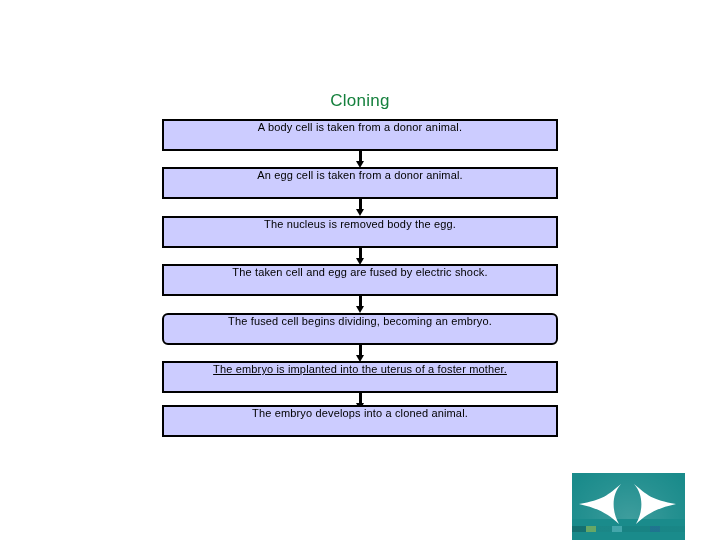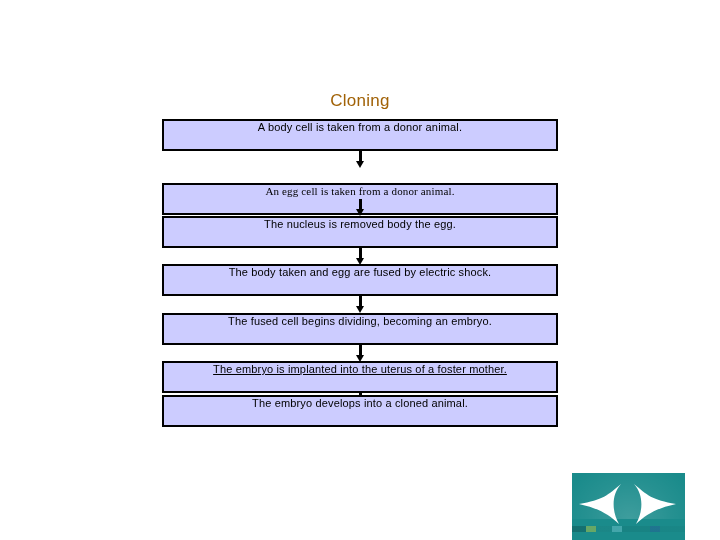--- a/index.html
+++ b/index.html
@@ -23,21 +23,21 @@
   }
   
   #title {
     position: absolute;
     left: 162px;
     top: 90px;
     width: 396px;
     text-align: center;
     font-size: 17px;
     line-height: 22px;
-    color: #a16207;
+    color: #15803d;
     white-space: nowrap;
     letter-spacing: 0.3px;
   }
   
   #flow {
     position: absolute;
     left: 162px;
     top: 119px;
     width: 396px;
   }
@@ -146,61 +146,61 @@
   <div id="flow">
 
     <div class="step" style="top:0px;">
       <span class="step-label">A body cell is taken from a donor animal.</span>
     </div>
     <div class="connector" style="top:32px;">
       <div class="stem"></div>
       <div class="head"></div>
     </div>
 
-    <div class="step" style="top:64px;font-family:Liberation Serif, serif;">
+    <div class="step" style="top:48px;">
       <span class="step-label">An egg cell is taken from a donor animal.</span>
     </div>
     <div class="connector" style="top:80px;">
       <div class="stem"></div>
       <div class="head"></div>
     </div>
 
     <div class="step" style="top:97px;">
       <span class="step-label">The nucleus is removed body the egg.</span>
     </div>
     <div class="connector" style="top:129px;">
       <div class="stem"></div>
       <div class="head"></div>
     </div>
 
     <div class="step" style="top:145px;">
-      <span class="step-label">The body taken and egg are fused by electric shock.</span>
+      <span class="step-label">The taken cell and egg are fused by electric shock.</span>
     </div>
     <div class="connector" style="top:177px;">
       <div class="stem"></div>
       <div class="head"></div>
     </div>
 
-    <div class="step" style="top:194px;">
+    <div class="step" style="top:194px;border-radius:6px;">
       <span class="step-label">The fused cell begins dividing, becoming an embryo.</span>
     </div>
     <div class="connector" style="top:226px;">
       <div class="stem"></div>
       <div class="head"></div>
     </div>
 
     <div class="step" style="top:242px;text-decoration:underline;">
       <span class="step-label">The embryo is implanted into the uterus of a foster mother.</span>
     </div>
     <div class="connector" style="top:274px;">
       <div class="stem"></div>
       <div class="head"></div>
     </div>
 
-    <div class="step" style="top:276px;">
+    <div class="step" style="top:286px;">
       <span class="step-label">The embryo develops into a cloned animal.</span>
     </div>
 
   </div>
 
   <div id="nav-widget">
     <div class="glow"></div>
 
     <div class="arrow" id="nav-prev">
       <svg width="52" height="48" viewBox="0 0 52 48" aria-hidden="true">

